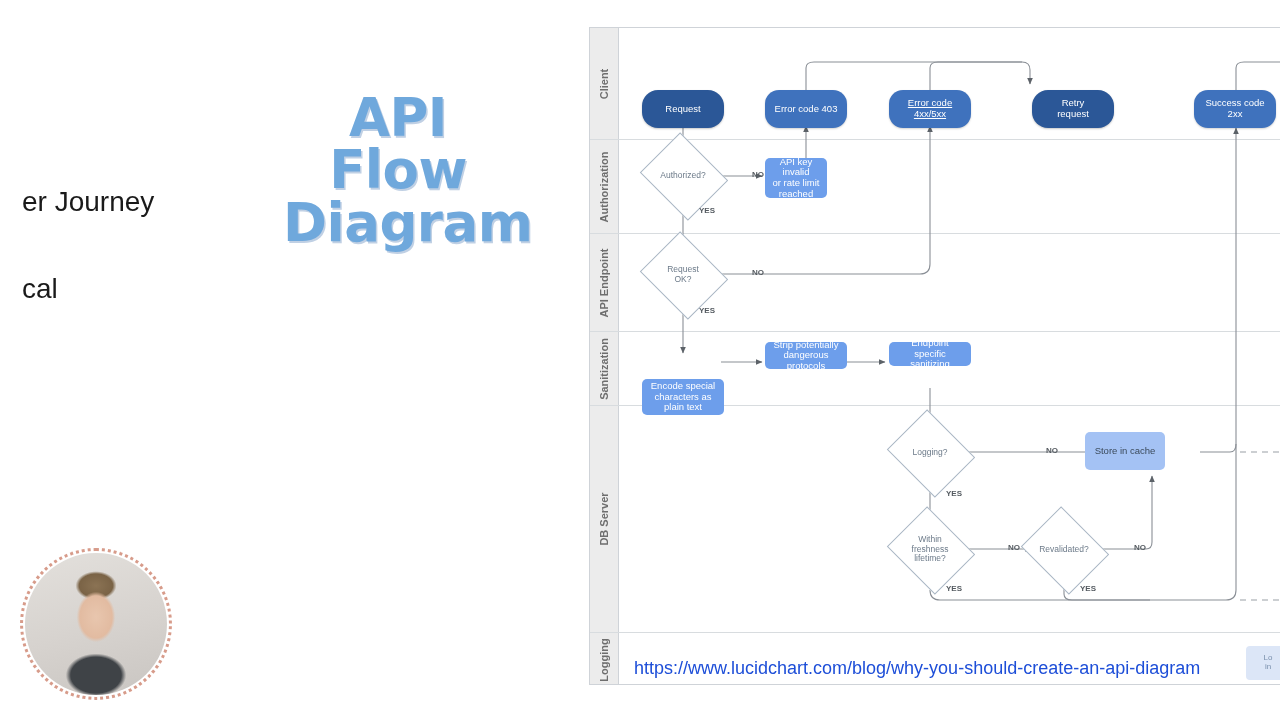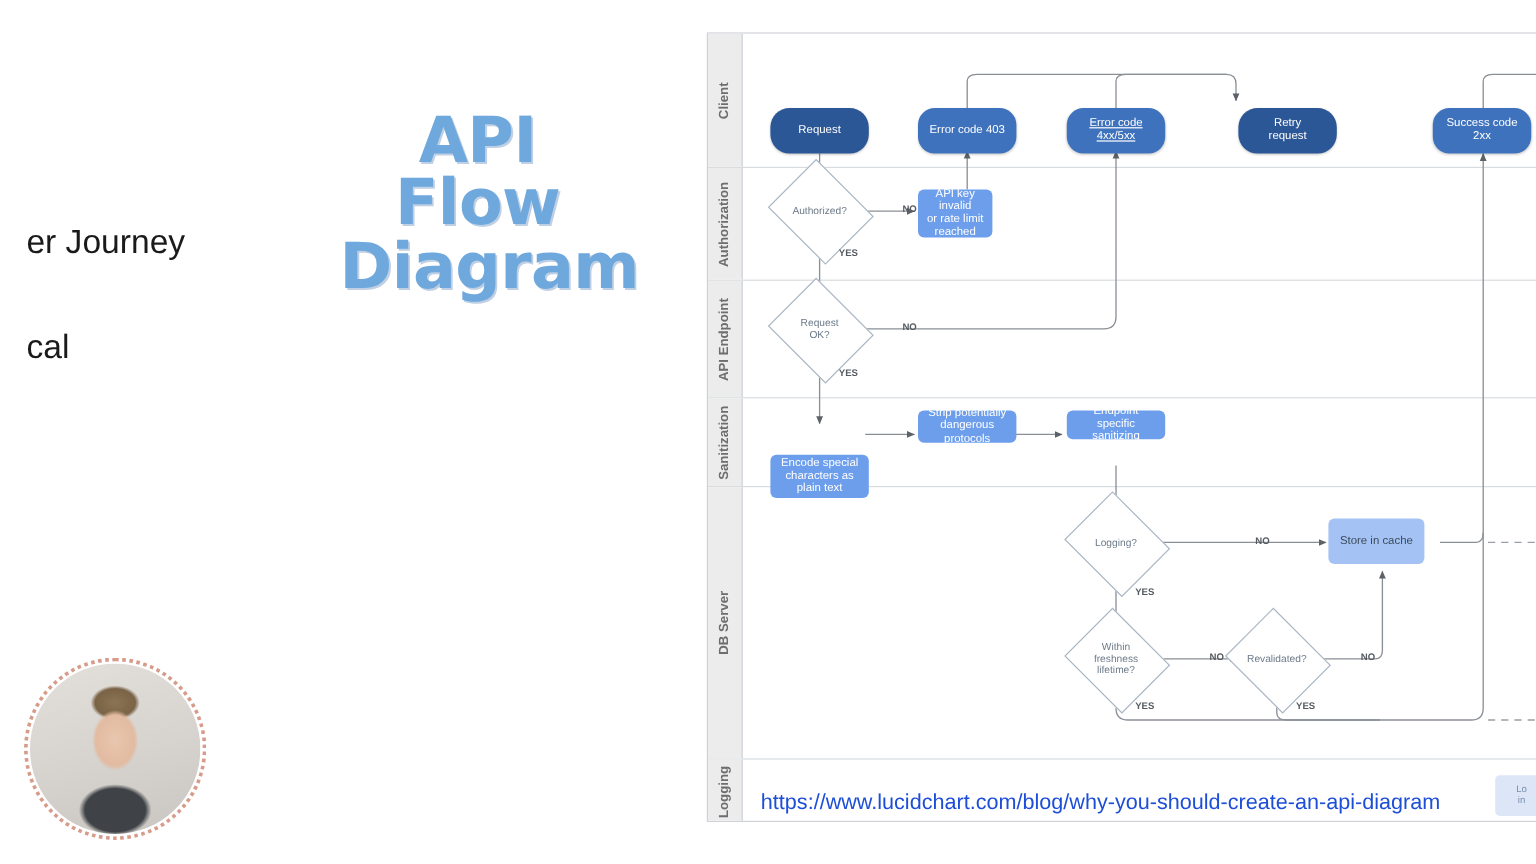--- a/index.html
+++ b/index.html
@@ -243,21 +243,21 @@
     <span class="ml">Endpoint<br>specific<br>sanitizing</span>
   </div>
 
   <div class="diamond" style="left:307px;top:397px;width:66px;height:55px;">
     <div class="shape"></div>
     <div class="txt">Logging?</div>
   </div>
   <div class="edge-label" style="left:428px;top:418px;">NO</div>
   <div class="edge-label" style="left:328px;top:461px;">YES</div>
 
-  <div class="node n-pale" style="left:517px;top:404px;width:80px;height:38px;">
+  <div class="node n-pale" style="left:495px;top:404px;width:80px;height:38px;">
     <span>Store in cache</span>
   </div>
 
   <div class="diamond" style="left:307px;top:494px;width:66px;height:55px;">
     <div class="shape"></div>
     <div class="txt ml">Within<br>freshness<br>lifetime?</div>
   </div>
   <div class="edge-label" style="left:390px;top:515px;">NO</div>
   <div class="edge-label" style="left:328px;top:556px;">YES</div>
 

